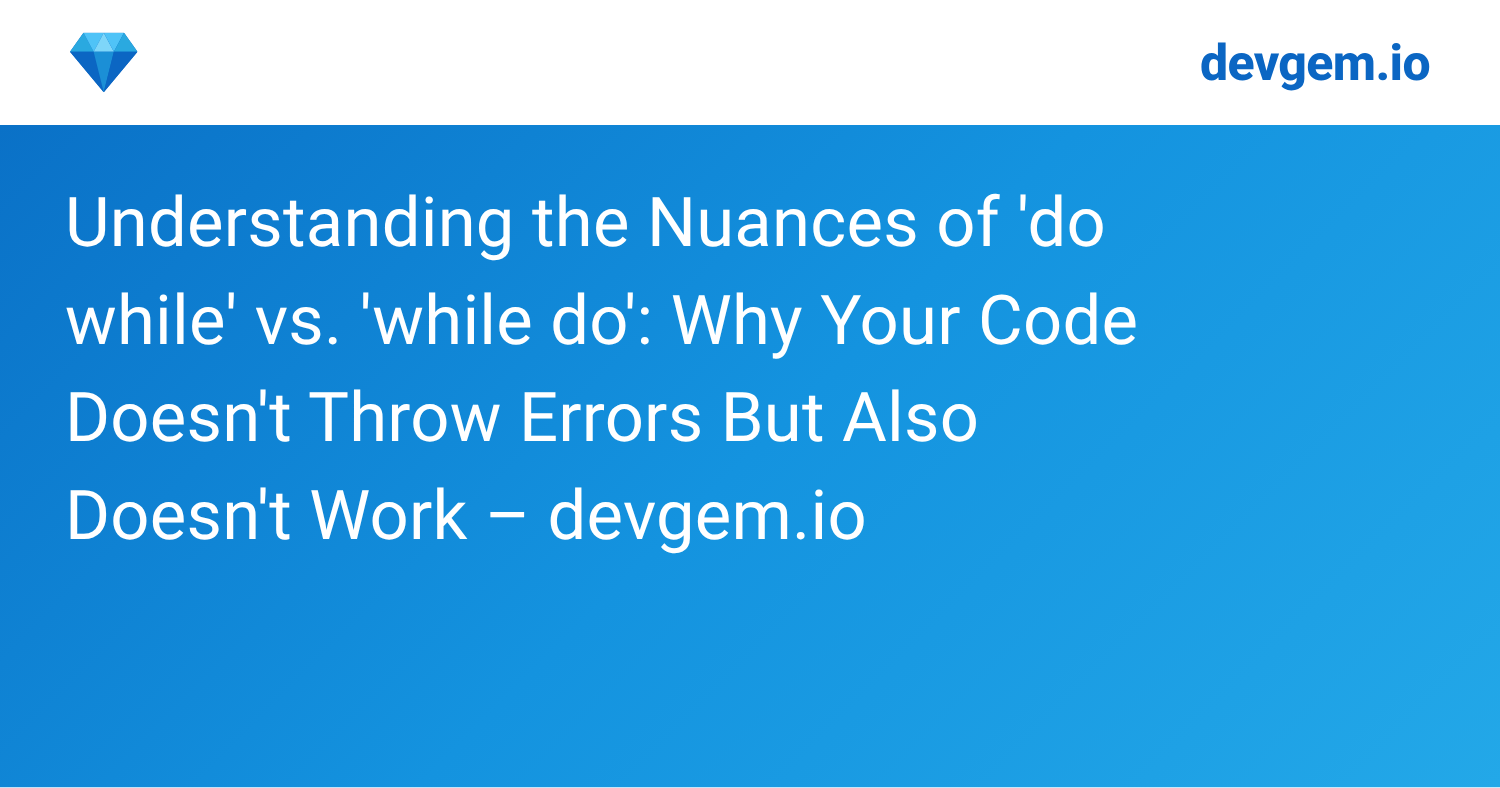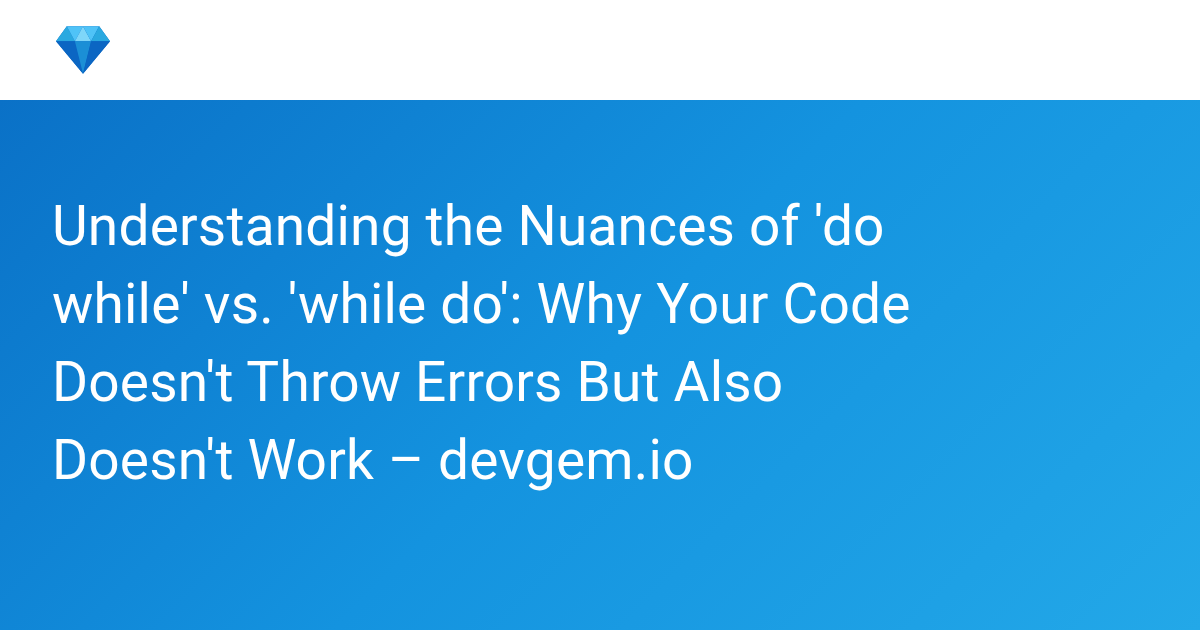--- a/index.html
+++ b/index.html
@@ -34,37 +34,37 @@
     display: flex;
     align-items: flex-start;
   }
   .title {
     color: #ffffff;
     font-size: 55px;
     line-height: 1.42;
     font-weight: 400;
     max-width: 880px;
     letter-spacing: 0.2px;
-    margin-top: 47px;
   }
 </style>
 </head>
 <body>
 
 <div class="header">
   <span class="logo-wrap">
     <svg class="logo-icon" viewBox="0 0 100 88" xmlns="http://www.w3.org/2000/svg">
       <polygon points="20,0 80,0 100,28 50,88 0,28" fill="#0b66c3"></polygon>
       <polygon points="20,0 35,28 0,28" fill="#2aa9e0"></polygon>
       <polygon points="20,0 50,0 35,28" fill="#4fc3f7"></polygon>
       <polygon points="50,0 65,28 35,28" fill="#7ed6f9"></polygon>
       <polygon points="50,0 80,0 65,28" fill="#4fc3f7"></polygon>
       <polygon points="80,0 100,28 65,28" fill="#2aa9e0"></polygon>
       <polygon points="0,28 35,28 50,88" fill="#0b66c3"></polygon>
       <polygon points="35,28 65,28 50,88" fill="#1b8fd6"></polygon>
       <polygon points="65,28 100,28 50,88" fill="#0b66c3"></polygon>
     </svg>
   </span>
+  <span class="brand">devgem.io</span>
 </div>
 
 <div class="hero">
   <h1 class="title">Understanding the Nuances of 'do while' vs. 'while do': Why Your Code Doesn't Throw Errors But Also Doesn't Work – devgem.io</h1>
 </div>
 
 </body></html>

